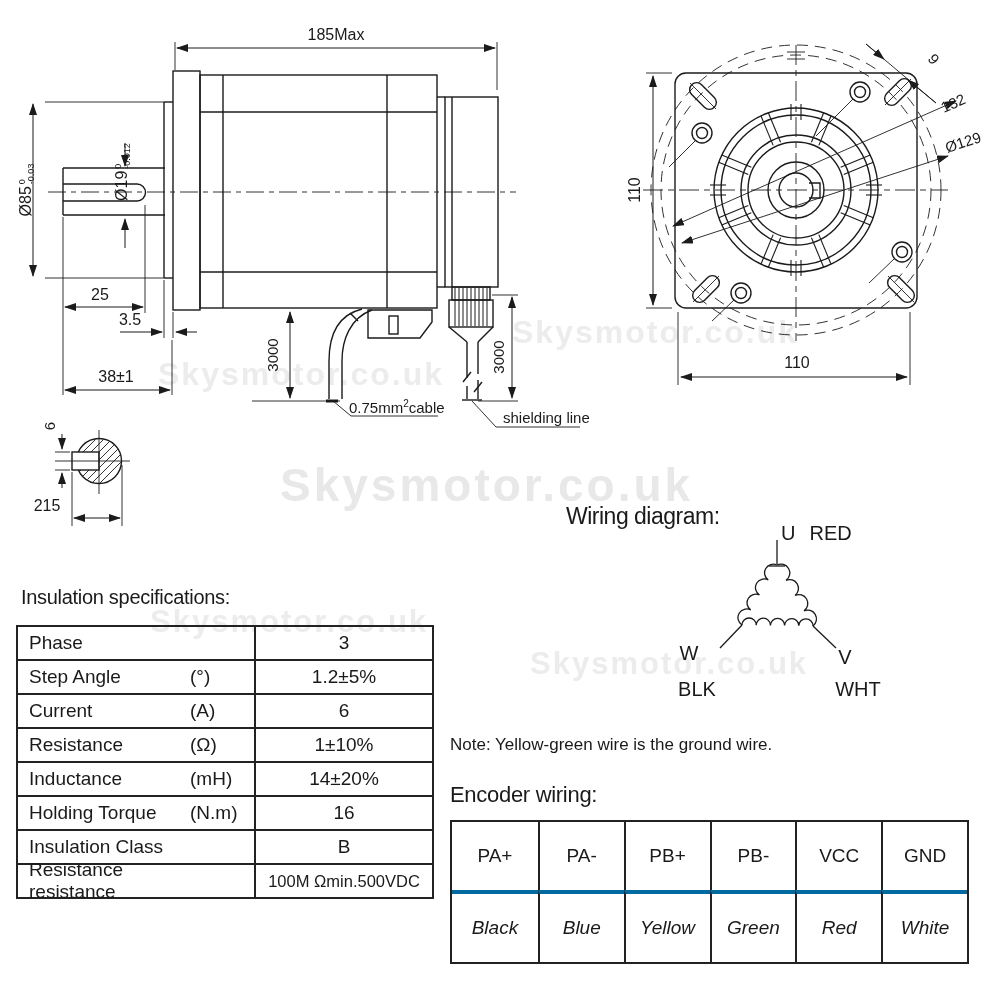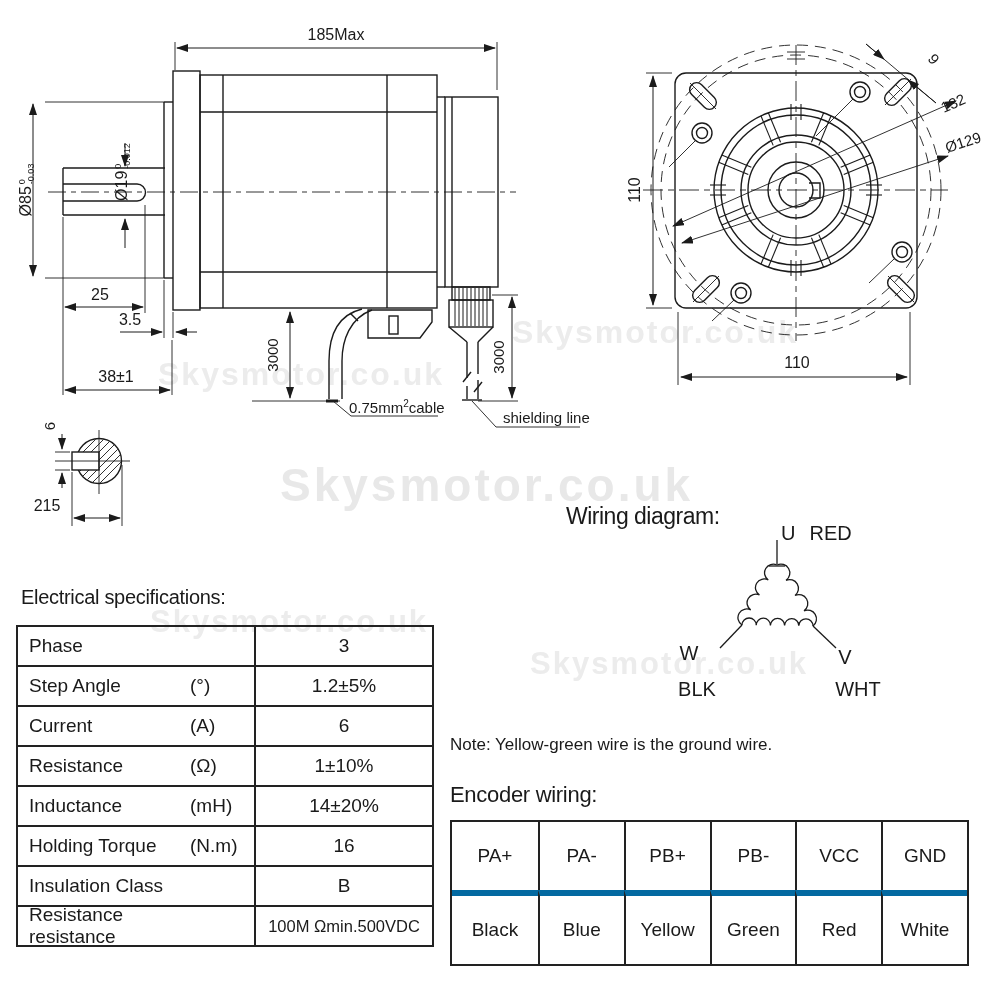--- a/index.html
+++ b/index.html
@@ -10,33 +10,33 @@
   .lbl{position:absolute;z-index:2;white-space:nowrap;color:#1a1a1a;}
   .ctr{transform:translate(-50%,-50%);}
   .rot{transform:translate(-50%,-50%) rotate(-90deg);}
   .tolstack{display:inline-flex;flex-direction:column;font-size:9px;line-height:9px;margin-left:2px;vertical-align:middle;}
   .dim{font-size:16px;}
   .dimS{font-size:15px;}
   .title{font-size:20px;letter-spacing:-0.3px;}
   sup.sq{font-size:10px;vertical-align:super;}
   
   .spec-table{position:absolute;left:16px;top:625px;width:414px;z-index:3;border:2px solid #222;background:transparent;}
-  .spec-row{display:flex;height:38px;}
+  .spec-row{display:flex;height:32px;}
   .spec-row + .spec-row{border-top:2px solid #222;}
   .spec-label{flex:0 0 225px;border-right:2px solid #222;display:flex;align-items:center;padding-left:11px;font-size:19px;}
   .spec-label .lab{flex:1 1 auto;}
   .spec-label .unit{flex:0 0 64px;text-align:left;}
   .spec-value{flex:1 1 auto;display:flex;align-items:center;justify-content:center;font-size:19px;text-align:center;}
   .spec-row.small .spec-value{font-size:16.5px;border-radius:8px;}
   
   .enc-table{position:absolute;left:450px;top:820px;width:515px;z-index:3;border:2px solid #222;
              display:grid;grid-template-columns:repeat(6,1fr);background:transparent;}
   .enc-cell{height:68px;display:flex;align-items:center;justify-content:center;font-size:19px;}
   .enc-cell.bl{border-left:2px solid #222;}
-  .enc-cell.bt{border-top:6px solid #0369a1;}
+  .enc-cell.bt{border-top:4px solid #0369a1;font-style:italic;}
   .uredrow{display:flex;gap:14px;}
 </style>
 </head>
 <body>
 
 <div class="canvas">
 
   <div class="wm" style="left:512px;top:314px;font-size:32px;">Skysmotor.co.uk</div>
   <div class="wm" style="left:158px;top:356px;font-size:32px;">Skysmotor.co.uk</div>
   <div class="wm" style="left:280px;top:458px;font-size:46px;letter-spacing:3px;color:#e8e8e8;">Skysmotor.co.uk</div>
@@ -333,21 +333,21 @@
   <div class="lbl uredrow" style="left:781px;top:522px;font-size:20px;">
     <span>U</span>
       <span>RED</span>
   </div>
   <div class="lbl ctr" style="left:689px;top:653px;font-size:20px;">W</div>
   <div class="lbl ctr" style="left:697px;top:689px;font-size:20px;">BLK</div>
   <div class="lbl ctr" style="left:845px;top:657px;font-size:20px;">V</div>
   <div class="lbl ctr" style="left:858px;top:689px;font-size:20px;">WHT</div>
   <div class="lbl" style="left:450px;top:735px;font-size:17px;">Note: Yellow-green wire is the ground wire.</div>
 
-  <div class="lbl title" style="left:21px;top:586px;">Electrical specifications:</div>
+  <div class="lbl title" style="left:21px;top:586px;">Insulation specifications:</div>
   <div class="lbl title" style="left:450px;top:782px;font-size:22px;">Encoder wiring:</div>
 
   <div class="spec-table">
     <div class="spec-row">
       <div class="spec-label">
           <span class="lab">Phase</span>
           <span class="unit"></span>
         </div>
       <div class="spec-value">3</div>
     </div>

